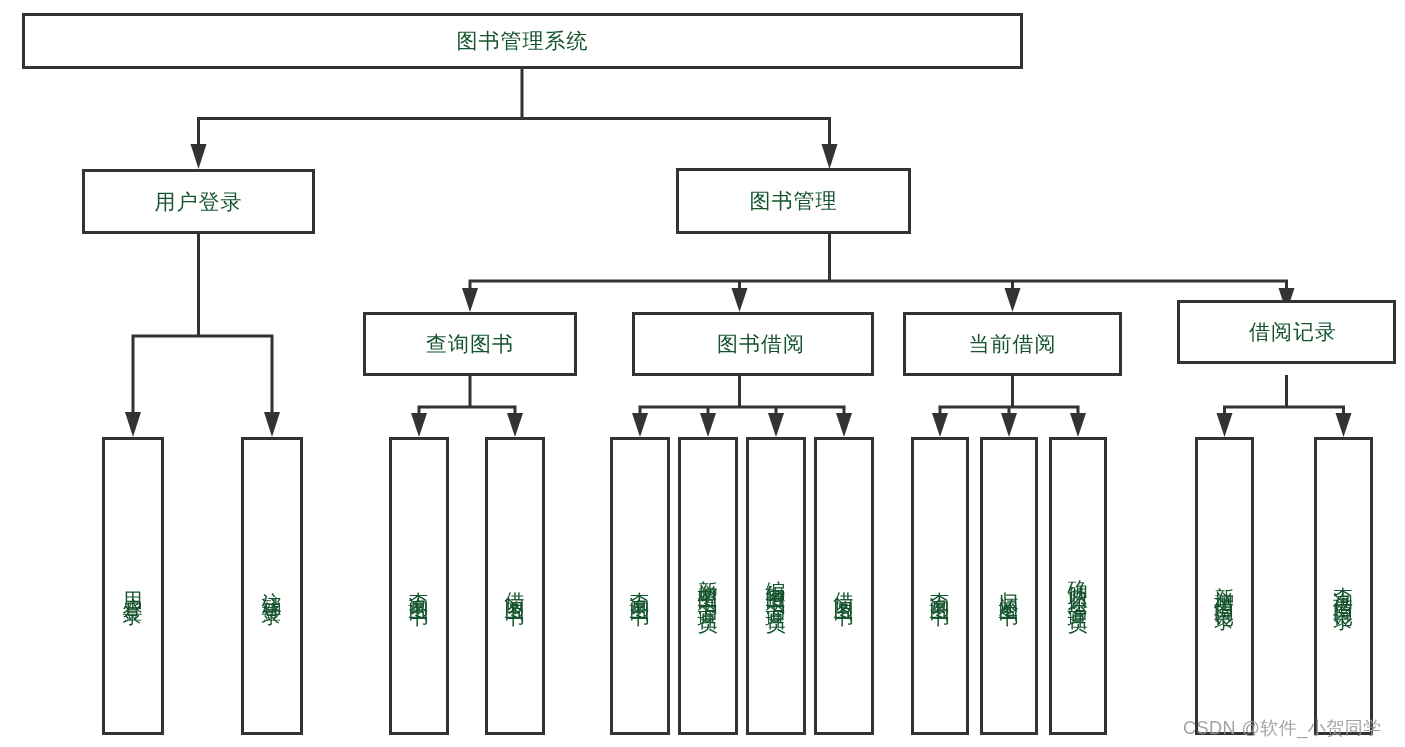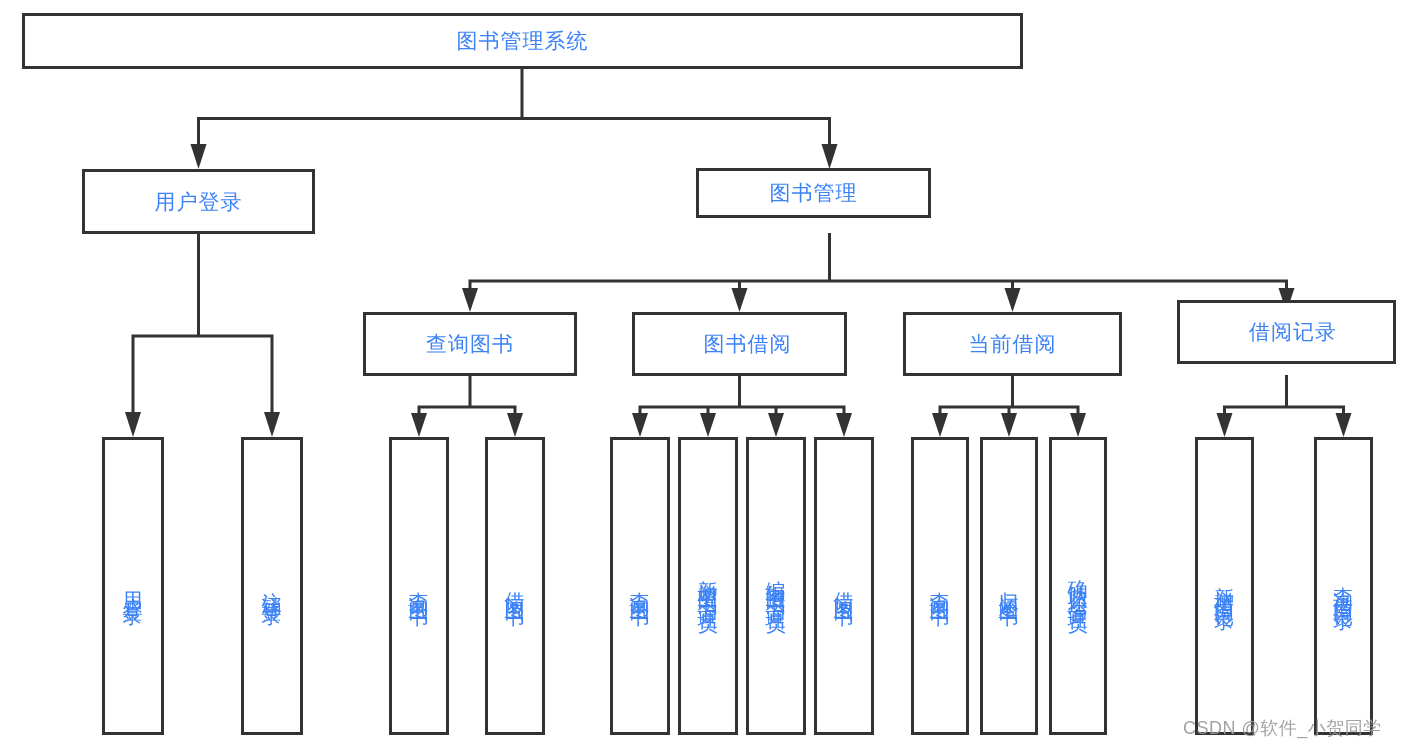--- a/index.html
+++ b/index.html
@@ -17,21 +17,21 @@
     width: 1405px; height: 747px;
   }
   .node {
     position: absolute;
     box-sizing: border-box;
     background: #ffffff;
     border: 3px solid #333333;
     display: flex;
     align-items: center;
     justify-content: center;
-    color: #3b82f6;
+    color: #14532d;
   }
   .node.h .node-label {
     font-size: 21px;
     letter-spacing: 1px;
     white-space: nowrap;
   }
   .node.v .node-label {
     writing-mode: vertical-rl;
     text-orientation: mixed;
     font-size: 20px;
@@ -106,28 +106,28 @@
     </g>
   </svg>
 
   <div class="node h" style="left:22px; top:13px; width:1001px; height:56px;">
     <span class="node-label">图书管理系统</span>
   </div>
 
   <div class="node h" style="left:82px; top:169px; width:233px; height:65px;">
     <span class="node-label">用户登录</span>
   </div>
-  <div class="node h" style="left:696px; top:168px; width:235px; height:50px;">
+  <div class="node h" style="left:676px; top:168px; width:235px; height:66px;">
     <span class="node-label">图书管理</span>
   </div>
 
   <div class="node h" style="left:363px; top:312px; width:214px; height:64px;">
     <span class="node-label">查询图书</span>
   </div>
-  <div class="node h" style="left:632px; top:312px; width:215px; height:64px;padding-left:16px;">
+  <div class="node h" style="left:632px; top:312px; width:242px; height:64px;padding-left:16px;">
     <span class="node-label">图书借阅</span>
   </div>
   <div class="node h" style="left:903px; top:312px; width:219px; height:64px;">
     <span class="node-label">当前借阅</span>
   </div>
   <div class="node h" style="left:1177px; top:300px; width:219px; height:64px;padding-left:13px;">
     <span class="node-label">借阅记录</span>
   </div>
 
   <div class="node v" style="left:102px; top:437px; width:62px; height:298px;">

